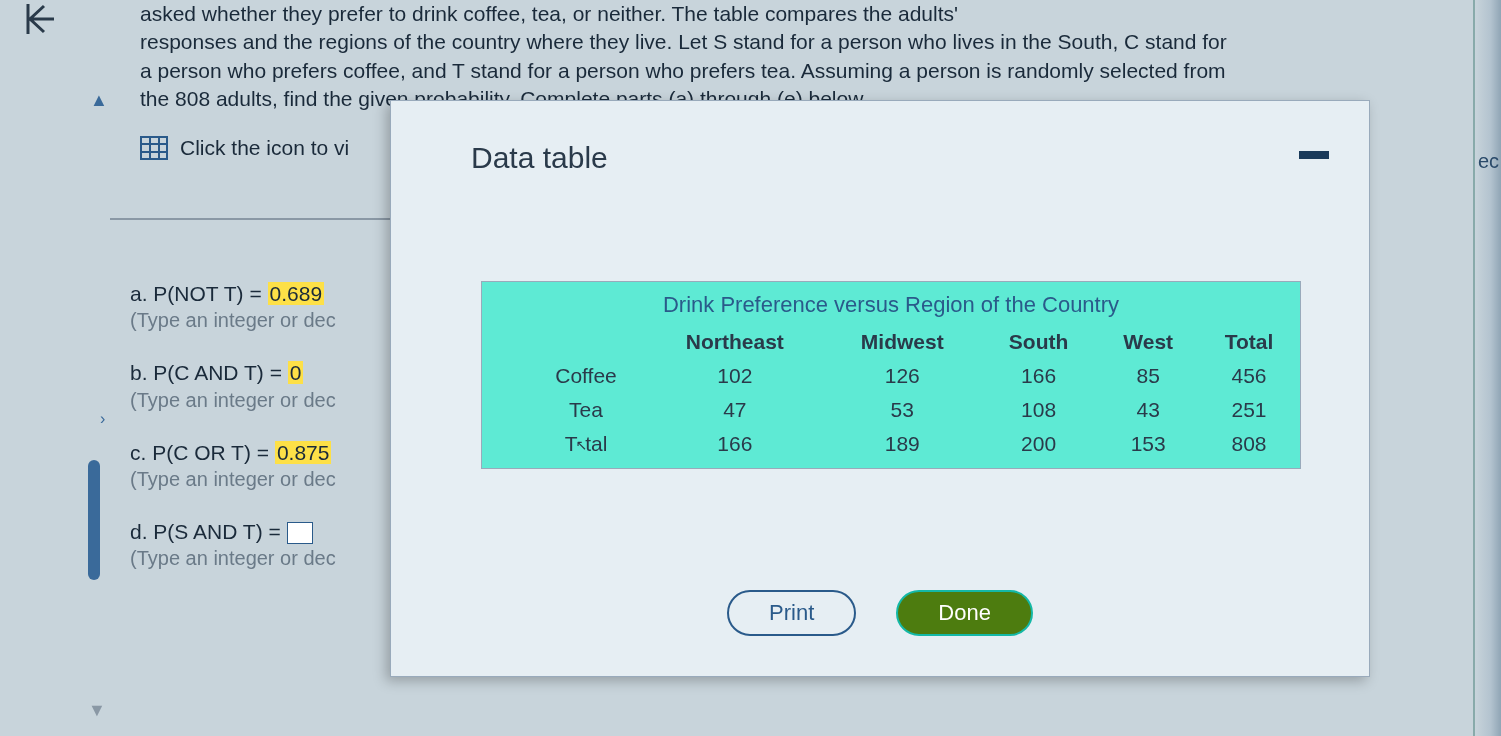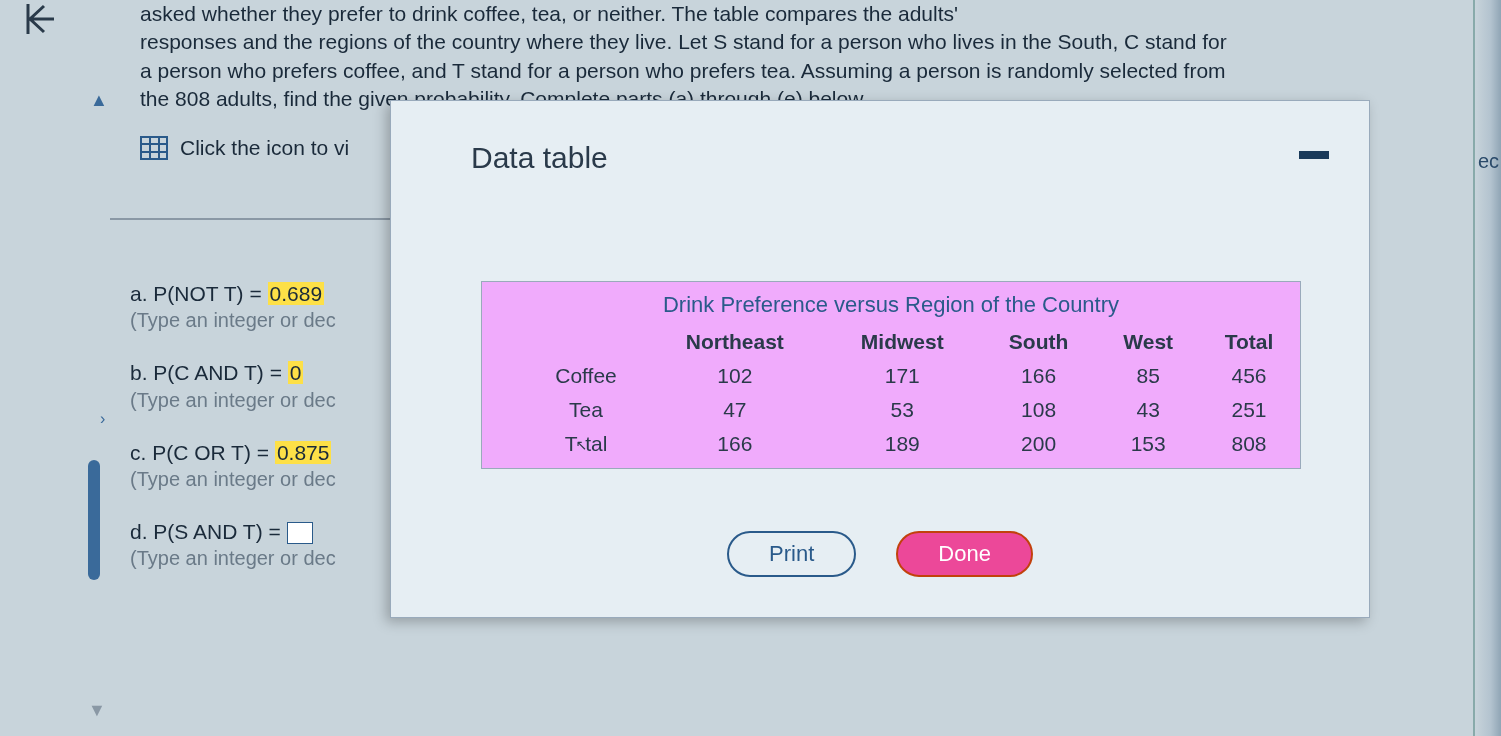--- a/index.html
+++ b/index.html
@@ -101,21 +101,21 @@
       color: #3a6a9a;
       font-size: 16px;
     }
 
     
     .modal {
       position: absolute;
       top: 100px;
       left: 390px;
       width: 980px;
-      height: 518px;
+      height: 577px;
       background: #e6eef3;
       border: 1px solid #9ab;
       box-shadow: -4px 4px 12px rgba(0,0,0,0.25);
     }
     .modal-title {
       position: absolute;
       top: 40px;
       left: 80px;
       font-size: 30px;
       color: #2a3a4a;
@@ -127,21 +127,21 @@
       width: 30px;
       height: 8px;
       background: #1a3a5a;
     }
     .data-table-wrap {
       position: absolute;
       top: 180px;
       left: 90px;
       width: 820px;
       border: 1px solid #9ab;
-      background: #f0abfc;
+      background: #5eead4;
       padding: 6px 0 6px 0;
     }
     .dt-title {
       text-align: center;
       font-size: 22px;
       color: #2a5a8a;
       padding: 4px 0 6px;
     }
     .dt {
       width: 100%;
@@ -175,22 +175,22 @@
       padding: 8px 40px;
       border-radius: 26px;
       cursor: pointer;
     }
     .btn-print {
       background: transparent;
       border: 2px solid #2a5a8a;
       color: #2a5a8a;
     }
     .btn-done {
-      background: #ec4899;
-      border: 2px solid #c2410c;
+      background: #4d7c0f;
+      border: 2px solid #14b8a6;
       color: #fff;
     }
     .right-edge {
       position: absolute;
       right: 0;
       top: 0;
       width: 28px;
       height: 100%;
       background: linear-gradient(to right, #c8d4db 0, #b3c3cf 60%, #90a5b5 100%);
       border-left: 2px solid #8aa;
@@ -273,21 +273,21 @@
           <th>Midwest</th>
           <th>South</th>
           <th>West</th>
           <th>Total</th>
         </tr>
       </thead>
       <tbody>
         <tr>
           <td class="rowhead">Coffee</td>
           <td>102</td>
-          <td>171</td>
+          <td>126</td>
           <td>166</td>
           <td>85</td>
           <td>456</td>
         </tr>
         <tr>
           <td class="rowhead">Tea</td>
           <td>47</td>
           <td>53</td>
           <td>108</td>
           <td>43</td>

